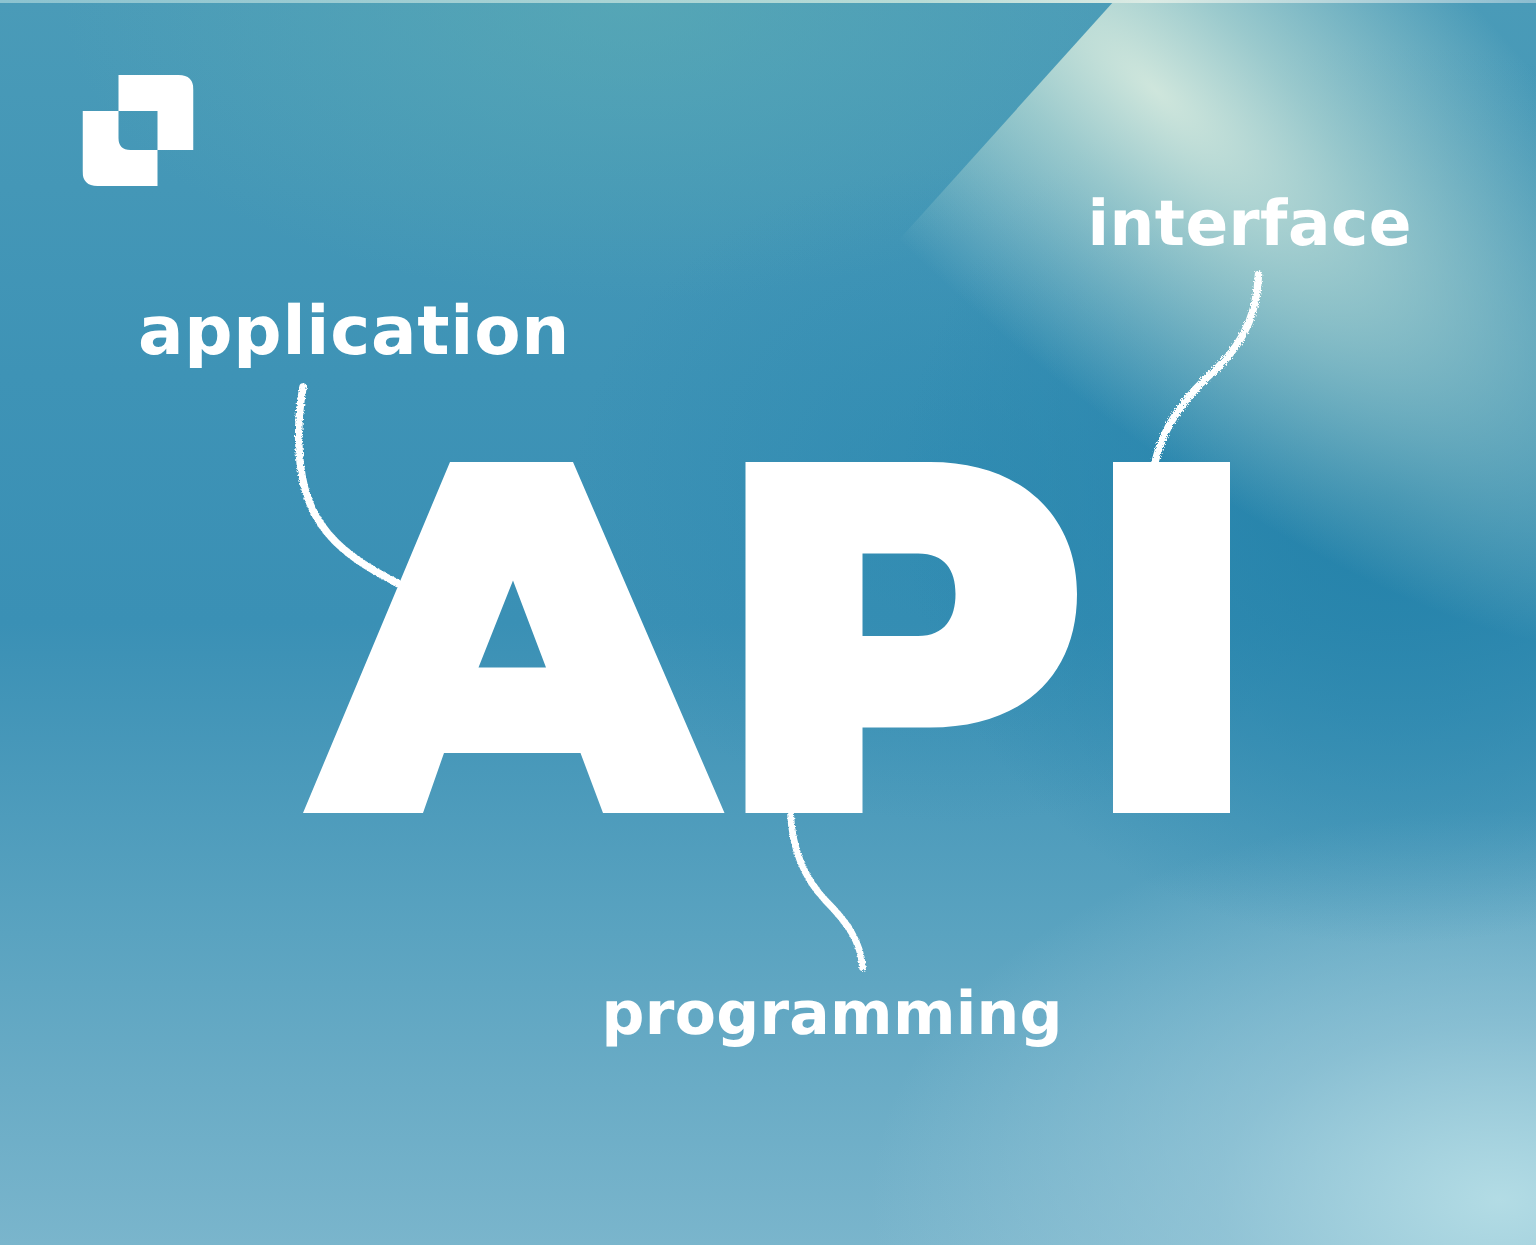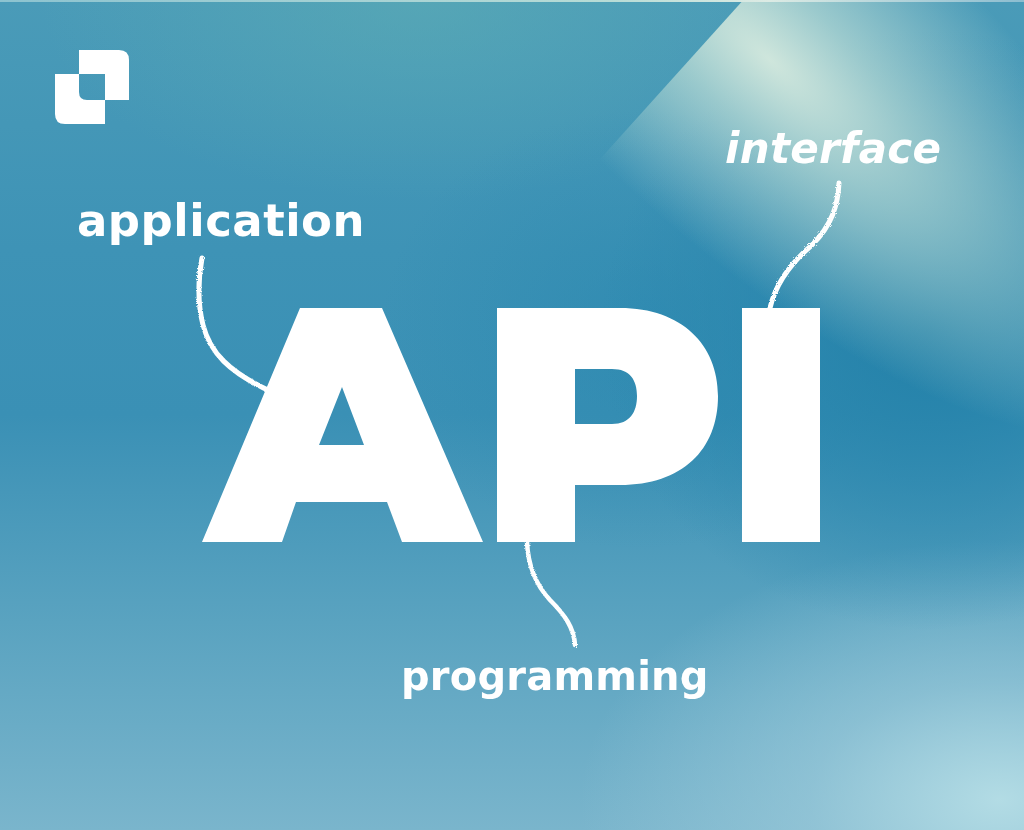--- a/index.html
+++ b/index.html
@@ -36,22 +36,22 @@
       background: linear-gradient(90deg, #8cc3d0, #b8dcd6 60%, #dcebe4 75%, #8cbdd0 100%);
     }
     .label {
       position: absolute;
       color: #ffffff;
       font-family: "DejaVu Sans", sans-serif;
       font-weight: bold;
       white-space: nowrap;
       line-height: 1;
     }
-    .lbl-application { left: 77px; top: 198px; font-size: 45px; letter-spacing: 0.5px; text-align: center; }
-    .lbl-interface { left: 725px; top: 128px; font-size: 42px; letter-spacing: 0.3px; font-style: italic; }
+    .lbl-application { left: 92px; top: 198px; font-size: 45px; letter-spacing: 0.5px; text-align: center; }
+    .lbl-interface { left: 725px; top: 128px; font-size: 42px; letter-spacing: 0.3px; }
     .lbl-programming { left: 401px; top: 656px; font-size: 40px; letter-spacing: 0.2px; }
     svg.overlay { position: absolute; left: 0; top: 0; }
     .logo { position: absolute; left: 55px; top: 50px; width: 74px; height: 74px; }
   </style>
 </head>
 <body>
 
 <div class="canvas">
   <div class="topteal"></div>
   <div class="deep"></div>

